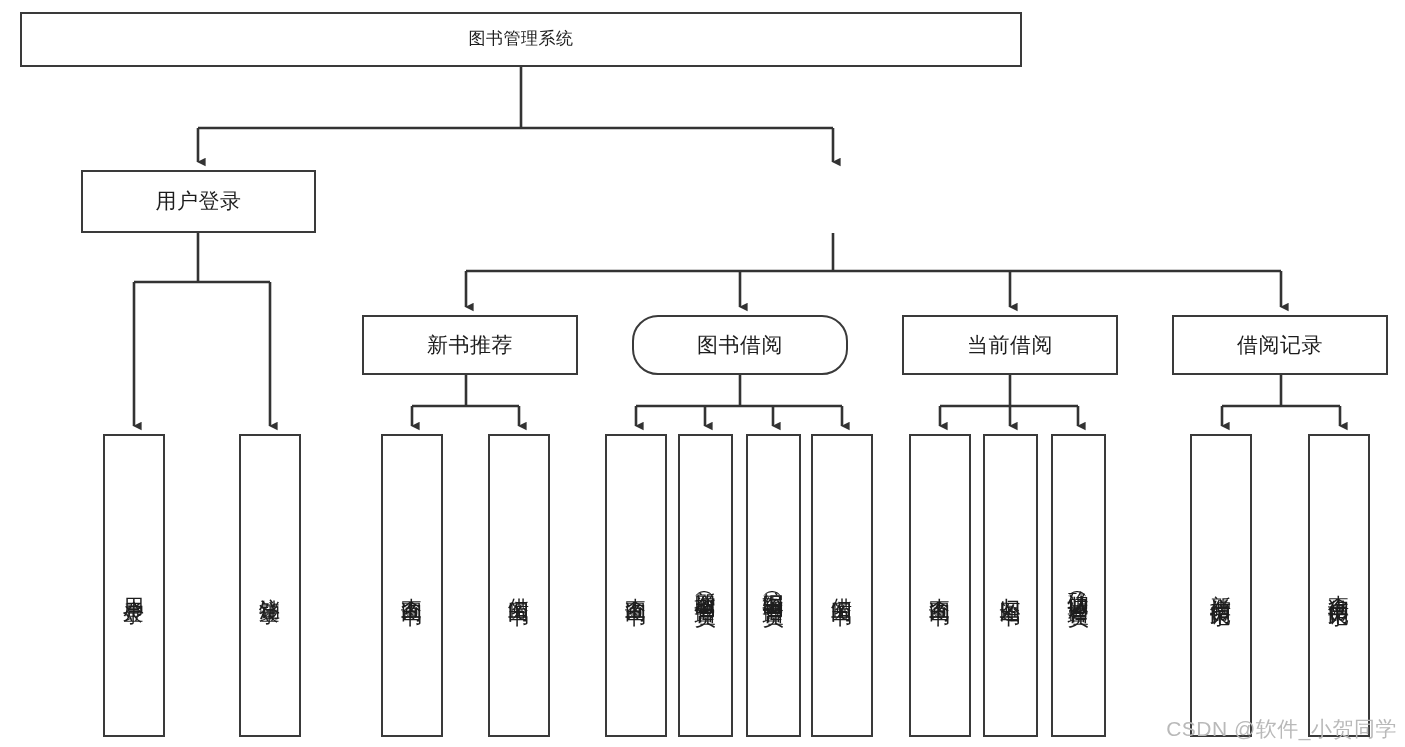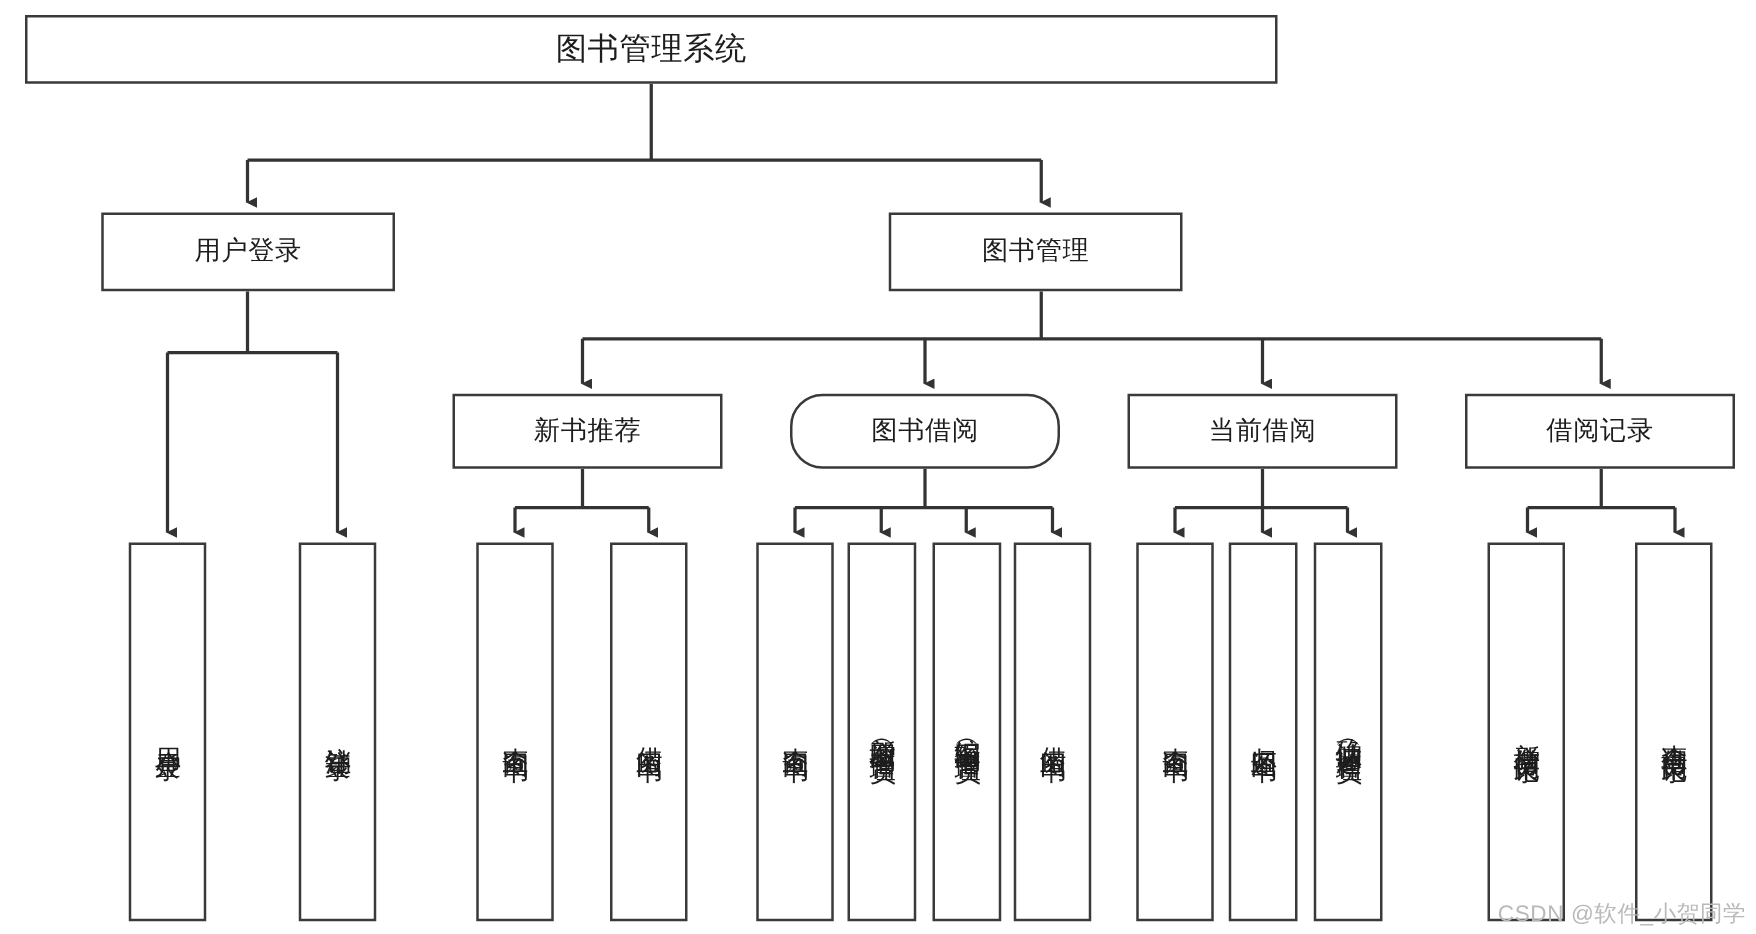--- a/index.html
+++ b/index.html
@@ -43,21 +43,21 @@
     text-align: center;
     line-height: 1.08;
     letter-spacing: 0.5px;
   }
   
   .node.horiz .label {
     writing-mode: horizontal-tb;
     font-size: 21px;
   }
   .node.root .label {
-    font-size: 25px;
+    font-size: 17px;
   }
   
   .node.vert {
     align-items: center;
     justify-content: center;
   }
   .node.vert .label {
     writing-mode: vertical-rl;
     text-orientation: upright;
     font-size: 21px;
@@ -67,21 +67,21 @@
     max-height: 286px;
   }
   .node.vert.tall .label {
     max-height: 296px;
   }
   
   #watermark {
     position: absolute;
     right: 8px;
     bottom: 4px;
-    font-size: 18px;
+    font-size: 21px;
     color: #b9b9b9;
     letter-spacing: 0.5px;
     z-index: 5;
     white-space: nowrap;
     pointer-events: none;
   }
 </style>
 </head>
 <body>
 
@@ -139,23 +139,20 @@
     </g>
   </svg>
 
   <div class="node root horiz" style="left:20px; top:12px; width:1002px; height:55px;">
     <span class="label">图书管理系统</span>
   </div>
 
   <div class="node horiz" style="left:81px; top:170px; width:235px; height:63px;">
     <span class="label">用户登录</span>
   </div>
-  <div class="node horiz" style="left:711px; top:170px; width:235px; height:63px;">
-    <span class="label">图书管理</span>
-  </div>
 
   <div class="node horiz" style="left:362px; top:315px; width:216px; height:60px;justify-content:center;">
     <span class="label">新书推荐</span>
   </div>
   <div class="node horiz" style="left:632px; top:315px; width:216px; height:60px;border-radius:26px;">
     <span class="label">图书借阅</span>
   </div>
   <div class="node horiz" style="left:902px; top:315px; width:216px; height:60px;">
     <span class="label">当前借阅</span>
   </div>

